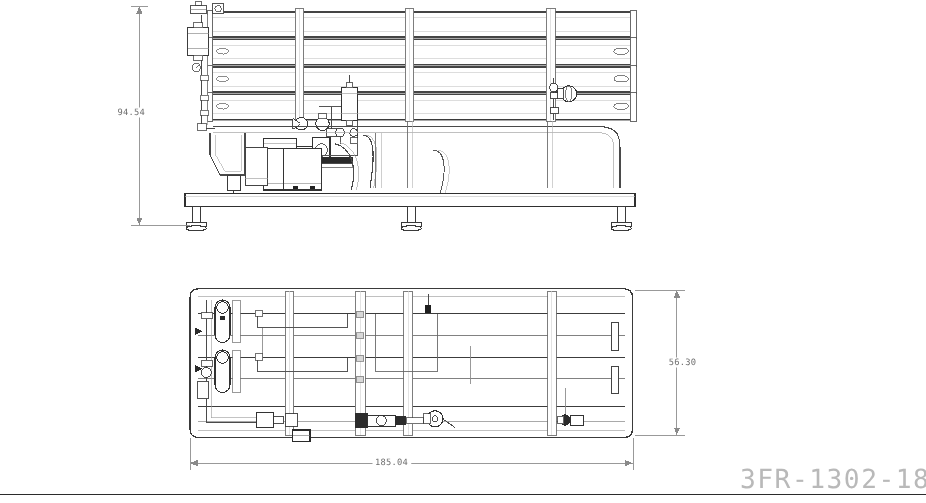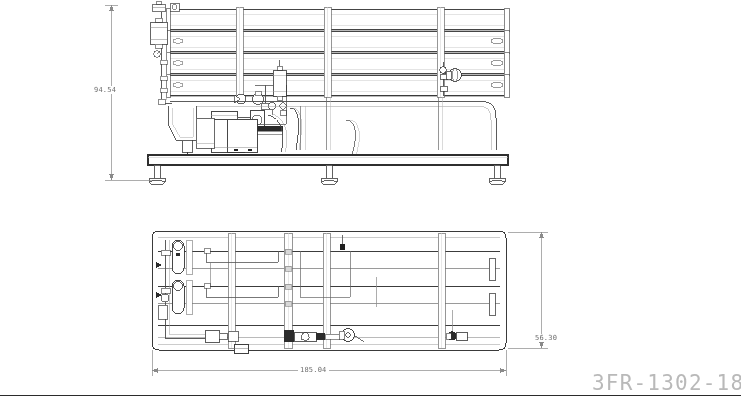--- a/index.html
+++ b/index.html
@@ -375,19 +375,19 @@
       <g>
         <line x1="153" y1="370.5" x2="506" y2="370.5" stroke="#8a8a8a" stroke-width="0.7" marker-start="url(#arr)" marker-end="url(#ar)"></line>
         <line x1="152.5" y1="350" x2="152.5" y2="376" stroke="#8a8a8a" stroke-width="0.7"></line>
         <line x1="506.5" y1="350" x2="506.5" y2="376" stroke="#8a8a8a" stroke-width="0.7"></line>
       </g>
     </g>
   </svg>
 
   <div class="dimtext" style="left:92px;top:86px;">94.54</div>
 
-  <div class="dimtext" style="left:533px;top:286px;margin-top:48px;">56.30</div>
+  <div class="dimtext" style="left:533px;top:286px;">56.30</div>
 
   <div class="dimtext" style="left:298px;top:366px;">185.04</div>
 
   <div class="titletext" style="left:592px;top:371px;">3FR-1302-184</div>
 
 </div>
 
 </body></html>

